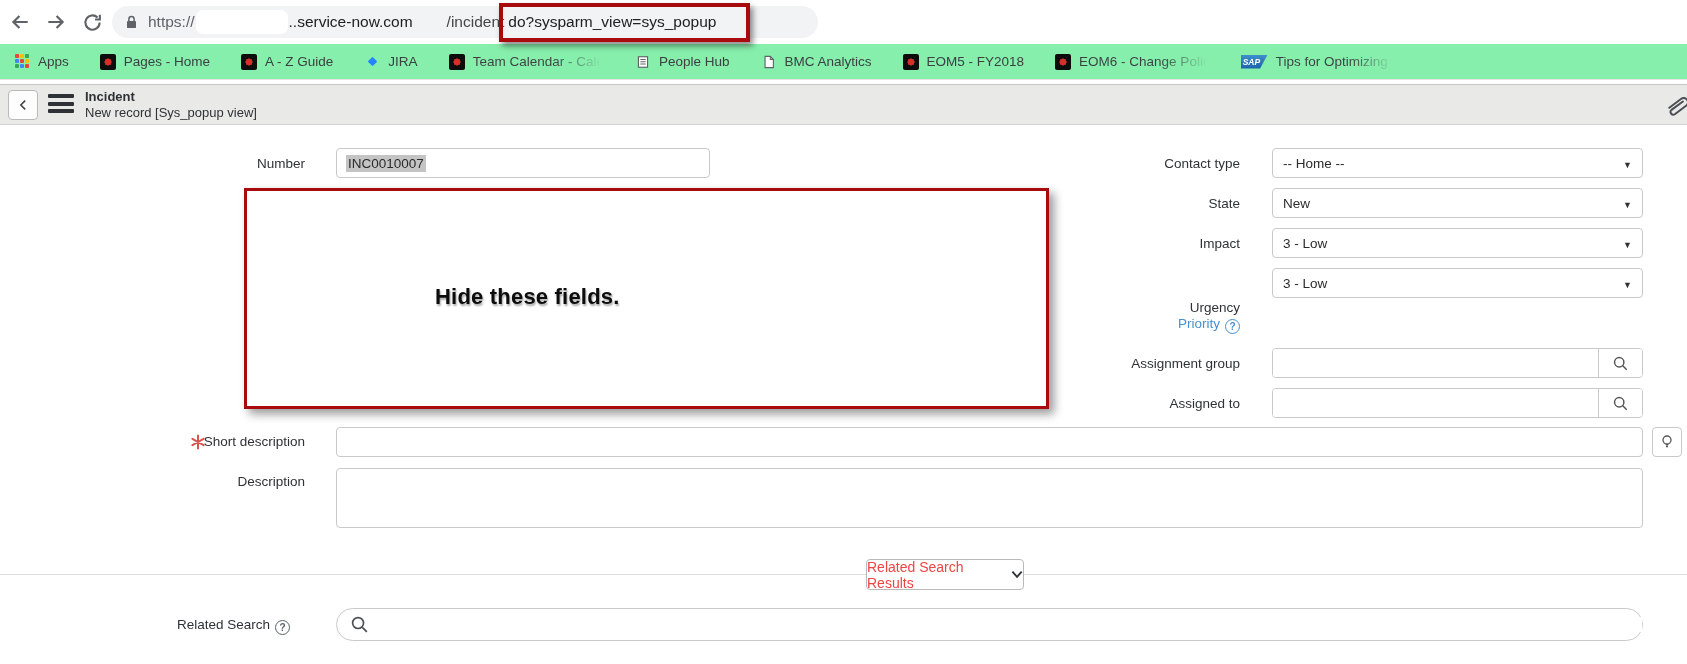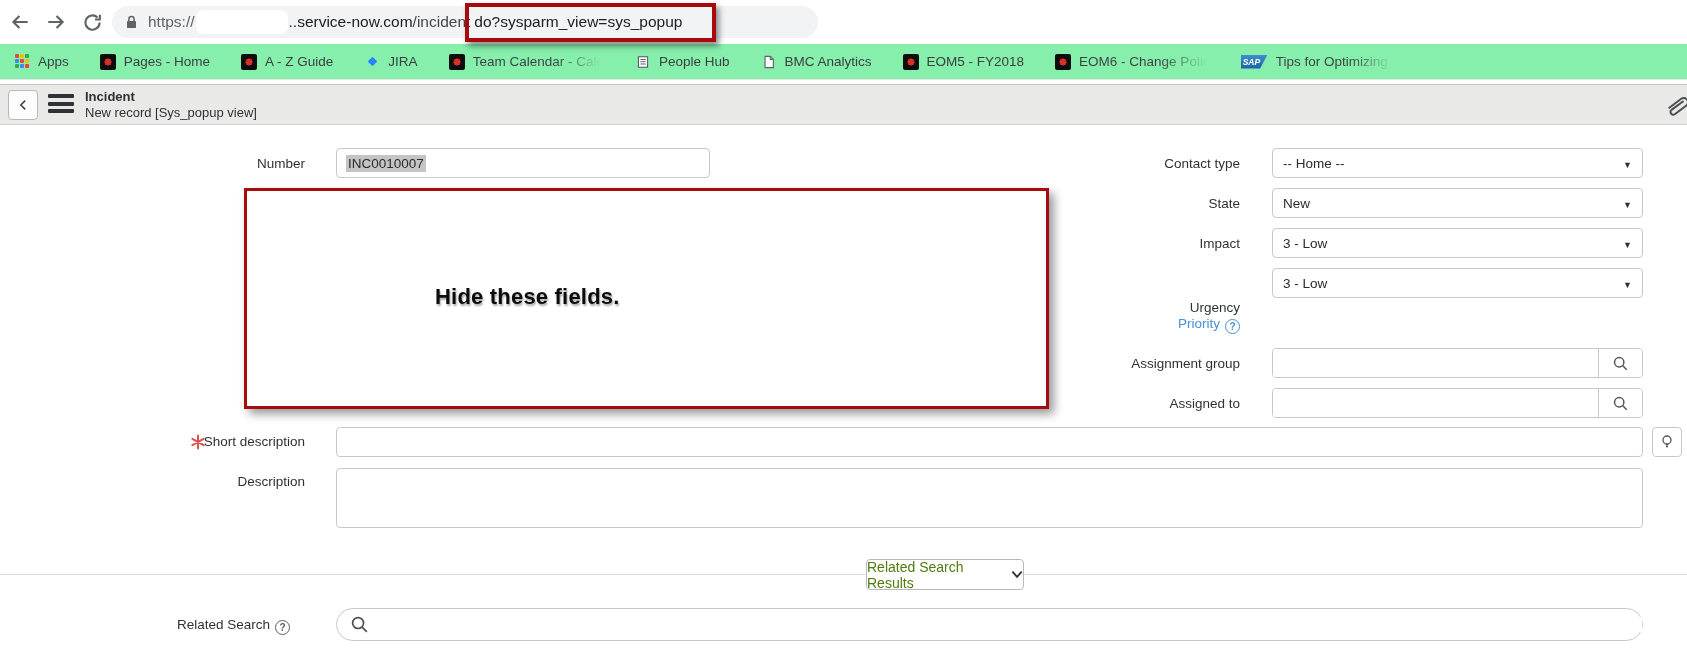--- a/index.html
+++ b/index.html
@@ -10,21 +10,21 @@
   
   .chrome-bar { position:absolute; top:0; left:0; width:1687px; height:44px; background:#fff; }
   .nav-btn { position:absolute; top:8px; width:28px; height:28px; display:flex; align-items:center; justify-content:center; border-radius:50%; cursor:pointer; }
   .nav-back { left:6px; } .nav-fwd { left:42px; } .nav-reload { left:78px; }
   .omnibox { position:absolute; left:112px; top:6px; width:706px; height:32px; background:#f1f3f4;
              border-radius:16px; display:flex; align-items:center; padding:0 12px; cursor:text; }
   .url-text { font-size:15.5px; color:#5f6368; white-space:nowrap; display:flex; align-items:center; }
   .url-scheme { color:#5f6368; }
   .url-redaction { display:inline-block; width:92px; height:24px; background:#fff; border-radius:7px; margin:0 1px; }
   .url-domain { color:#202124; }
-  .url-path { color:#444746; }
+  .url-path { color:#444746;margin-left:34px; }
   .url-hl { position:relative; color:#202124; border:4px solid #a80b0e; background:transparent;
             padding:6px 30px 7px 5px; margin:-6px -30px -7px -5px;
             box-shadow:3px 4px 6px rgba(0,0,0,.45); z-index:6; }
 
   
   .bookmarks-bar { position:absolute; top:44px; left:0; width:1687px; height:36px; background:#86efac;
                    border-bottom:1px solid #e4e4e4; display:flex; align-items:center; padding-left:14px; gap:31px; }
   .bm-item { display:flex; align-items:center; gap:8px; font-size:13.5px; color:#3c4043; cursor:pointer; white-space:nowrap; }
   .bm-fade { background:linear-gradient(90deg,#3c4043 62%,rgba(60,64,67,0) 98%);
              -webkit-background-clip:text; background-clip:text; color:transparent; }
@@ -72,21 +72,21 @@
   .note-text { position:absolute; left:188px; top:93px; font-size:22px; font-weight:bold; color:#0c0c0c;
                text-shadow:1px 2px 2px rgba(0,0,0,.35); letter-spacing:.2px; }
   .req-star { position:absolute; left:190px; top:434px; width:16px; height:16px; }
   .bulb-btn { position:absolute; left:1652px; top:427px; width:30px; height:30px; background:#fff;
               border:1px solid #c9c9c9; border-radius:4px; display:flex; align-items:center; justify-content:center; cursor:pointer; }
   textarea.sn-area { position:absolute; left:336px; top:468px; width:1307px; height:60px; border:1px solid #c9c9c9;
                      border-radius:4px; resize:none; font-family:"Liberation Sans",sans-serif; font-size:13.5px; padding:6px 10px; }
   .divider { position:absolute; left:0; top:574px; width:1687px; height:1px; background:#ddd; }
   .rsr-btn { position:absolute; left:866px; top:559px; width:158px; height:31px; background:#fff;
              border:1px solid #b9b9b9; border-radius:4px; display:flex; align-items:center; justify-content:center;
-             gap:7px; font-size:14px; color:#4d7c0f; cursor:pointer; z-index:2; }
+             gap:7px; font-size:14px; color:#ef4444; cursor:pointer; z-index:2; }
   .qmark { display:inline-flex; width:15px; height:15px; border-radius:50%; align-items:center; justify-content:center;
            font-size:10px; font-weight:bold; margin-left:5px; vertical-align:-2px; }
   .qmark::after { content:"?"; }
   .q-gray { border:1.2px solid #57606a; color:#57606a; }
   .q-blue { border:1.2px solid #4691d1; color:#4691d1; }
   .blue-label { color:#4691d1; }
   .search-pill { position:absolute; left:336px; top:608px; width:1307px; height:33px; border:1px solid #c9c9c9;
                  border-radius:17px; background:#fff; display:flex; align-items:center; padding-left:13px; gap:10px; }
   .search-pill input { border:none; outline:none; flex:1; font-size:13.5px; font-family:"Liberation Sans",sans-serif; }
 </style>

